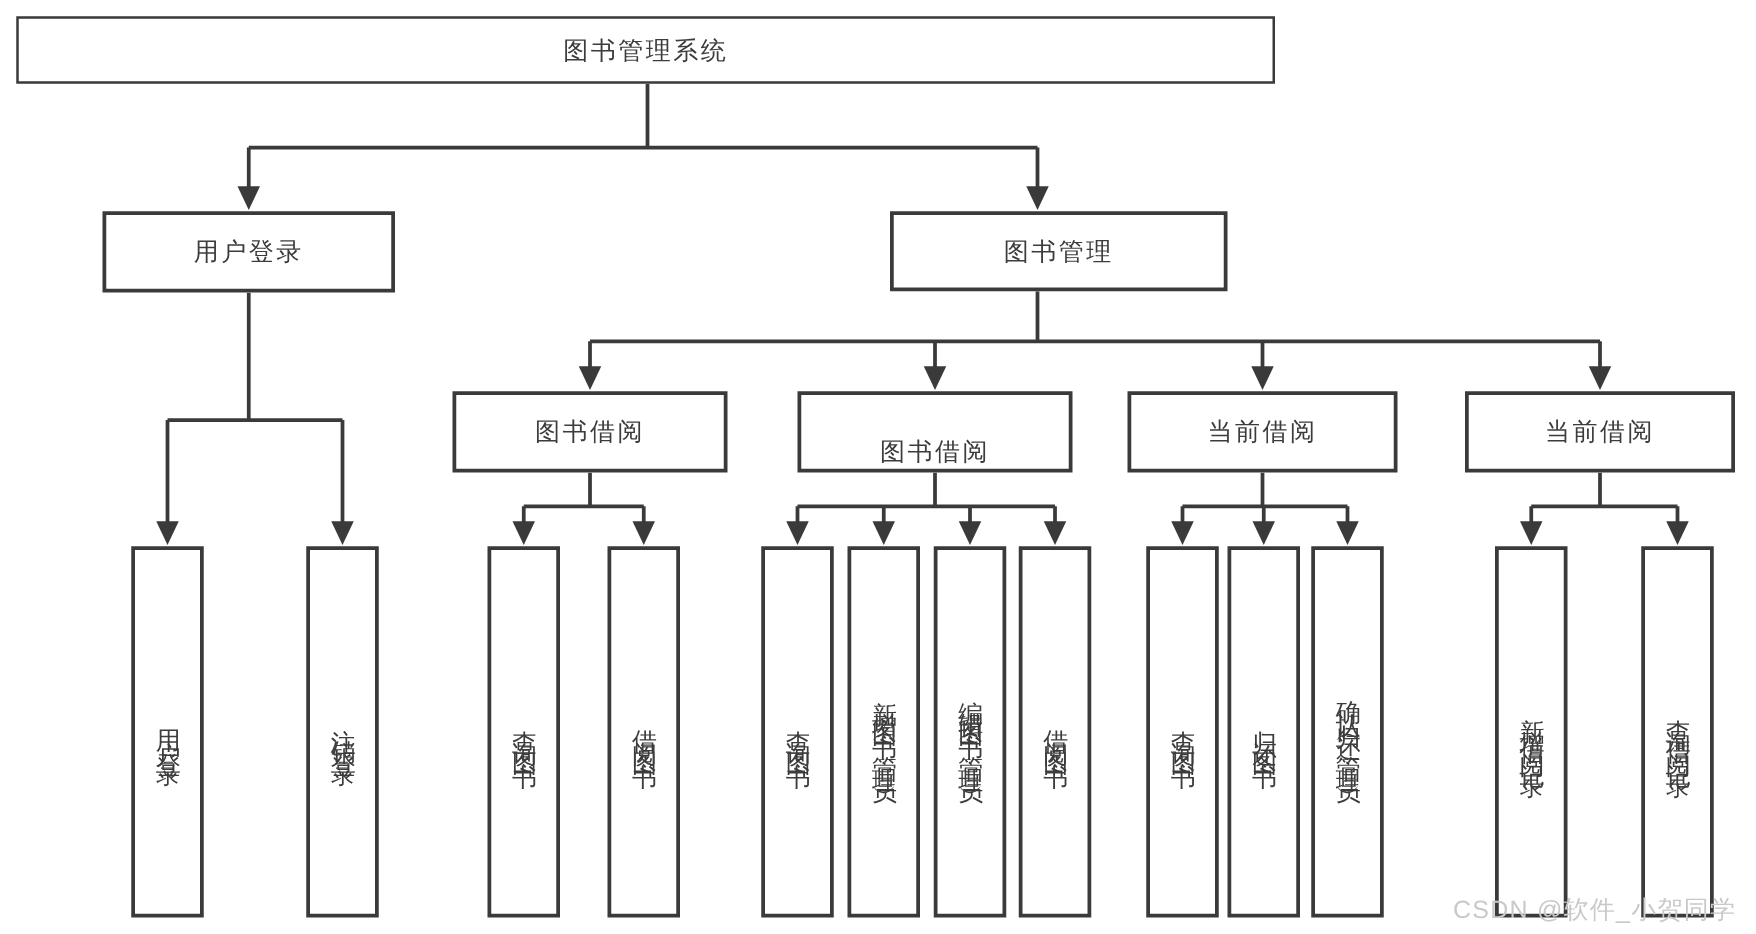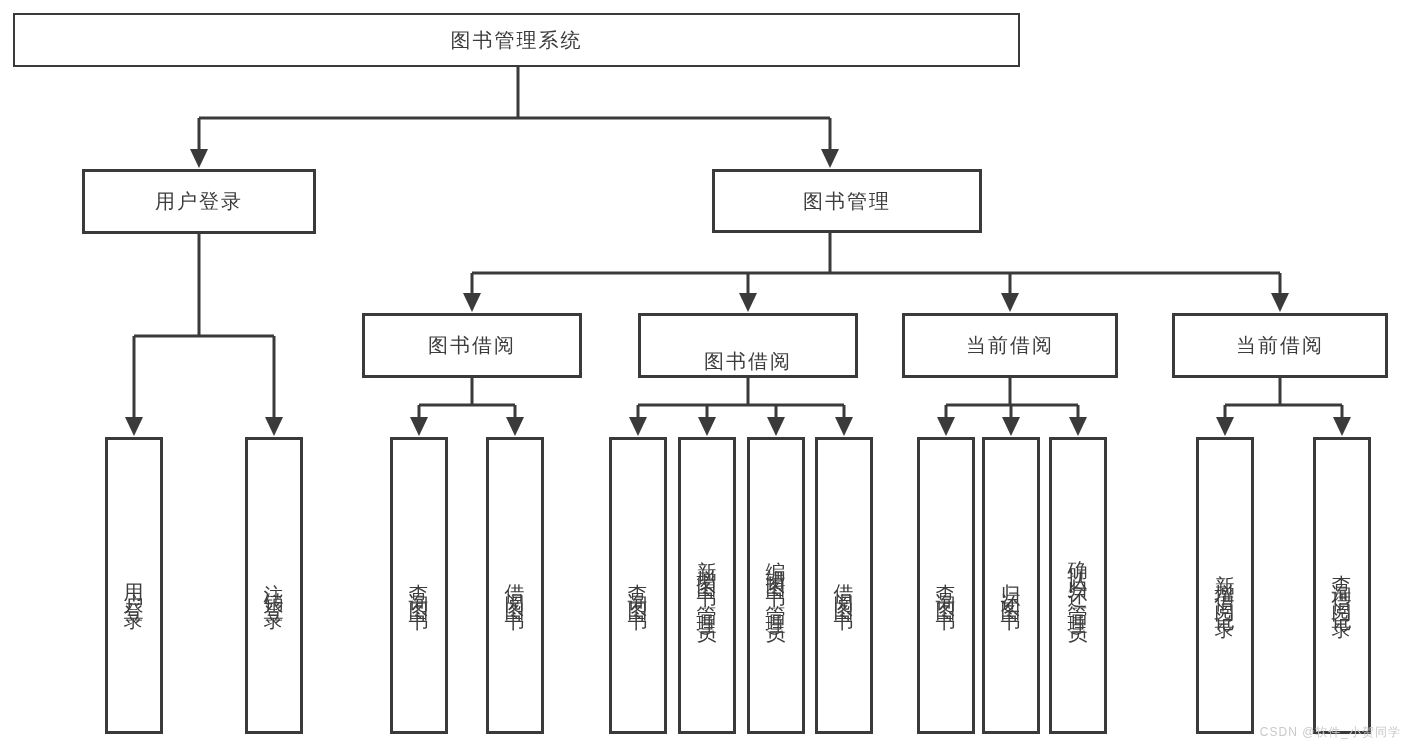--- a/index.html
+++ b/index.html
@@ -54,23 +54,23 @@
     writing-mode: vertical-rl;
     text-orientation: mixed;
     font-size: 20px;
     line-height: 1;
     letter-spacing: 9px;
     color: var(--text, #3c3c3c);
     white-space: nowrap;
   }
   .watermark {
     position: absolute;
-    right: 4px;
+    right: 16px;
     bottom: 6px;
-    font-size: 12px;
+    font-size: 20px;
     letter-spacing: 1px;
     color: var(--watermark, #c9c9c9);
     z-index: 3;
     white-space: nowrap;
   }
 </style>
 </head>
 <body>
 
 <div class="canvas">

